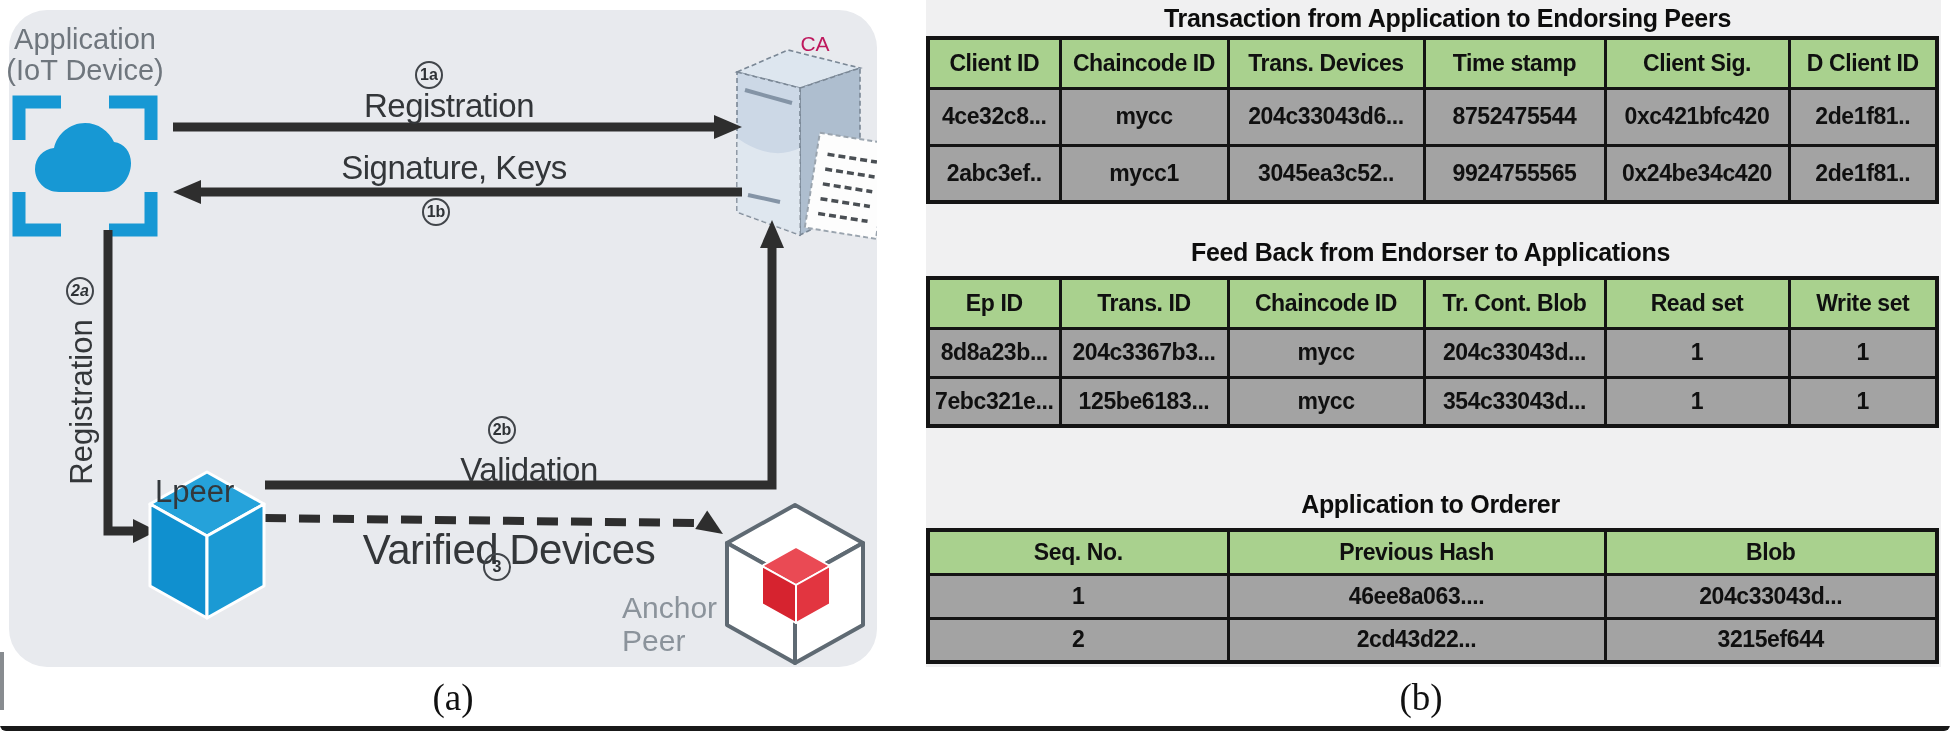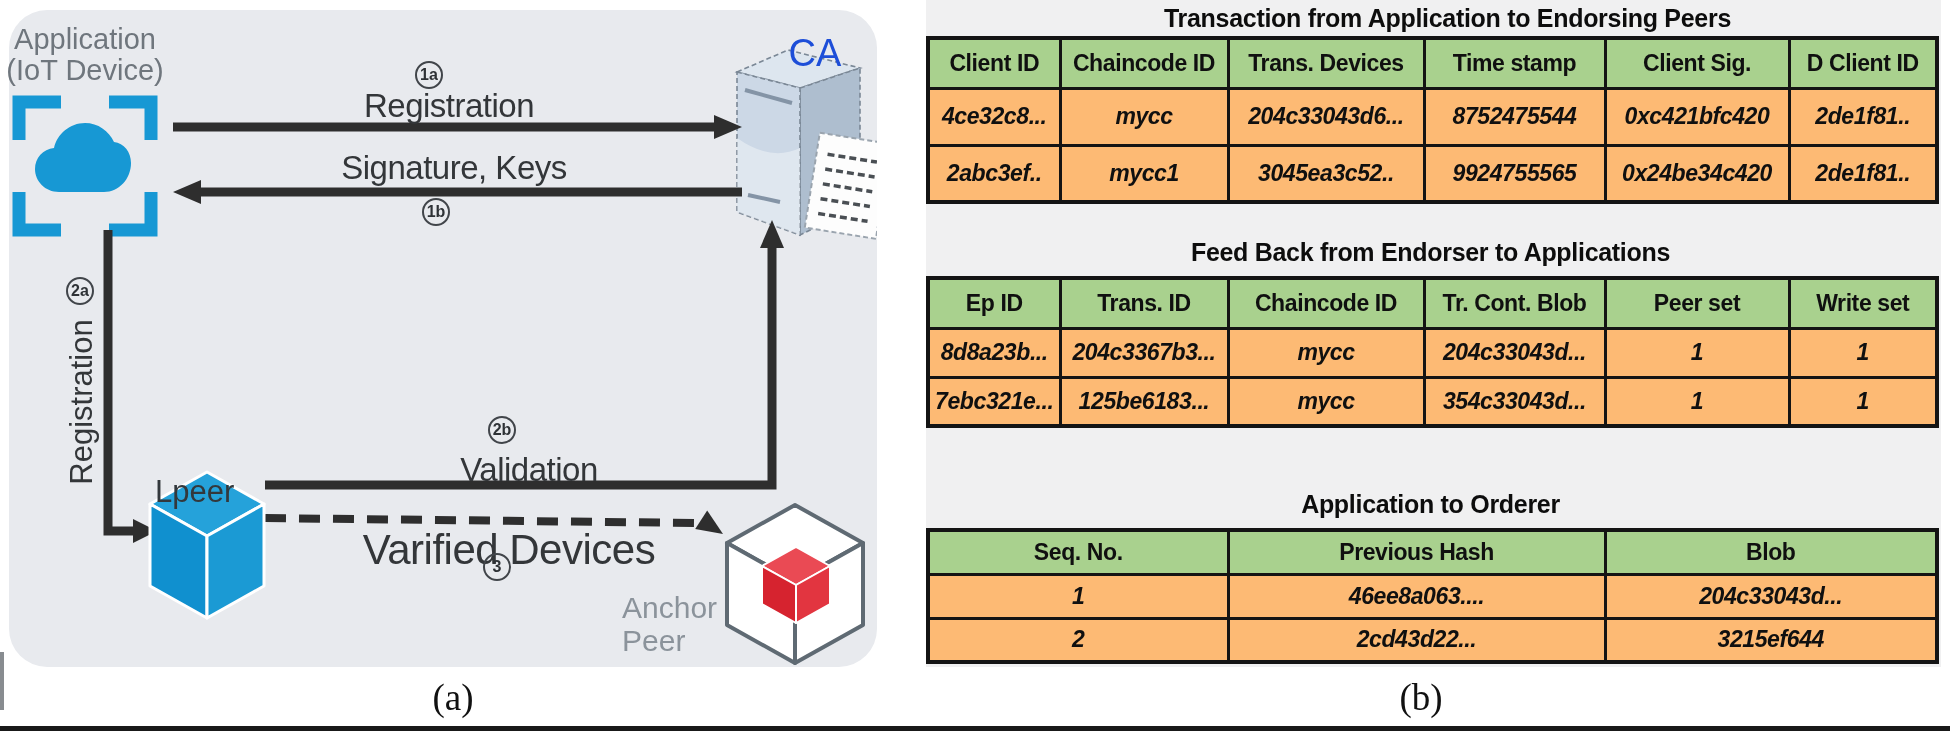--- a/index.html
+++ b/index.html
@@ -1,50 +1,50 @@
 <!DOCTYPE html>
 <html><head>
 <meta charset="utf-8">
 <style>
   * { margin:0; padding:0; box-sizing:border-box; }
   html,body { width:1950px; height:731px; background:#ffffff; font-family:"Liberation Sans",sans-serif; }
-  #stage { position:relative; width:1950px; height:731px; background:#ffffff; overflow:hidden; }
+  #stage { position:relative; width:1950px; height:731px; background:#ffffff; overflow:hidden;border-radius:6px; }
   .abs { position:absolute; }
 
   
   #panelA { left:9px; top:10px; width:868px; height:657px; background:#e8eaee; border-radius:38px; }
   #panelA svg { position:absolute; left:0; top:0; }
   .dlabel { position:absolute; color:#36393d; white-space:nowrap; }
   .node-label { color:#6f767d; }
   .edge-label { font-size:33px; color:#333639; text-align:center; letter-spacing:-0.5px; }
   .step { position:absolute; width:28px; height:28px; border:2px solid #41454a; border-radius:50%;
           display:flex; align-items:center; justify-content:center;
           font-size:16px; font-weight:bold; color:#2e3236; line-height:1; }
   #lbl-app { left:-9px; top:14px; width:170px; text-align:center; font-size:29px; line-height:31px; }
-  #lbl-ca  { left:768px; top:22px; width:76px; text-align:center; font-size:38px; color:#1d4ed8; }
+  #lbl-ca  { left:768px; top:22px; width:76px; text-align:center; font-size:21px; color:#be185d; }
   #lbl-reg1 { left:290px; top:77px;  width:300px; }
   #lbl-sig  { left:295px; top:139px; width:300px; }
   #lbl-reg2 { left:-23px; top:375px; width:190px; height:34px; text-align:center; font-size:31px; color:#333639;
               transform:rotate(-90deg); }
   #lbl-lpeer { left:146px; top:424px; width:110px; font-size:31px; color:#33383c;margin-top:40px; }
   #lbl-validation { left:370px; top:441px; width:300px; }
   #lbl-varified   { left:340px; top:516px; width:320px; font-size:42px; }
   #lbl-anchor { left:613px; top:581px; width:115px; font-size:30px; line-height:33px; color:#8b939b; }
 
   
   #panelB { left:926px; top:0; width:1015px; height:667px; background:#f0f0f1; }
   .ttitle { position:absolute; left:0; width:1009px; text-align:center;
             font-size:25px; font-weight:bold; color:#0d0d0d; letter-spacing:-0.3px; }
   table { position:absolute; left:0; width:1009px; border-collapse:collapse; table-layout:fixed;
           border:4px solid #141414; }
   th, td { border:3px solid #141414; text-align:center; vertical-align:middle;
            font-weight:bold; font-size:23px; color:#101010; letter-spacing:-0.4px;
            overflow:hidden; white-space:nowrap; }
   th { background:#a9d18e; }
-  td { background:#fdba74;font-style:italic; }
+  td { background:#a3a3a3; }
   #table1 { top:36px; }  .tbl1 thead tr{height:50px;} .tbl1 tbody tr{height:57px;}
   #table2 { top:276px; } .tbl2 thead tr{height:50px;} .tbl2 tbody tr{height:49px;}
   #table3 { top:528px; } .tbl3 thead tr{height:44px;} .tbl3 tbody tr{height:44px;}
   #title1 { top:4px;margin-left:17px; } #title2 { top:238px; } #title3 { top:490px; }
 
   
   .caption { position:absolute; width:120px; text-align:center; font-family:"Liberation Serif",serif;
              font-size:37px; color:#111; top:676px; }
   #cap-a { left:393px; } #cap-b { left:1361px; }
   #bottom-bar { left:0; top:726px; width:1950px; height:5px; background:#191919; }
@@ -139,21 +139,21 @@
     </div>
     <div id="lbl-ca" class="dlabel">CA</div>
 
     <div id="lbl-reg1" class="dlabel edge-label">Registration</div>
     <div class="step" style="left:406px;top:51px;">1a</div>
 
     <div id="lbl-sig" class="dlabel edge-label">Signature, Keys</div>
     <div class="step" style="left:413px;top:188px;">1b</div>
 
     <div id="lbl-reg2" class="dlabel">Registration</div>
-    <div class="step" style="left:57px;top:267px;">2a</div>
+    <div class="step" style="left:57px;top:267px;font-style:italic;">2a</div>
 
     <div id="lbl-lpeer" class="dlabel">Lpeer</div>
 
     <div id="lbl-validation" class="dlabel edge-label">Validation</div>
     <div class="step" style="left:479px;top:406px;">2b</div>
 
     <div id="lbl-varified" class="dlabel edge-label">Varified Devices</div>
     <div class="step" style="left:474px;top:543px;">3</div>
 
     <div id="lbl-anchor" class="dlabel">
@@ -212,21 +212,21 @@
           <col style="width: 181px;">
           <col style="width: 184px;">
           <col style="width: 148px;">
         </colgroup>
         <thead>
           <tr>
             <th>Ep ID</th>
             <th>Trans. ID</th>
             <th>Chaincode ID</th>
             <th>Tr. Cont. Blob</th>
-            <th>Peer set</th>
+            <th>Read set</th>
             <th>Write set</th>
           </tr>
         </thead>
         <tbody>
           <tr>
             <td>8d8a23b...</td>
             <td>204c3367b3...</td>
             <td>mycc</td>
             <td>204c33043d...</td>
             <td>1</td>

